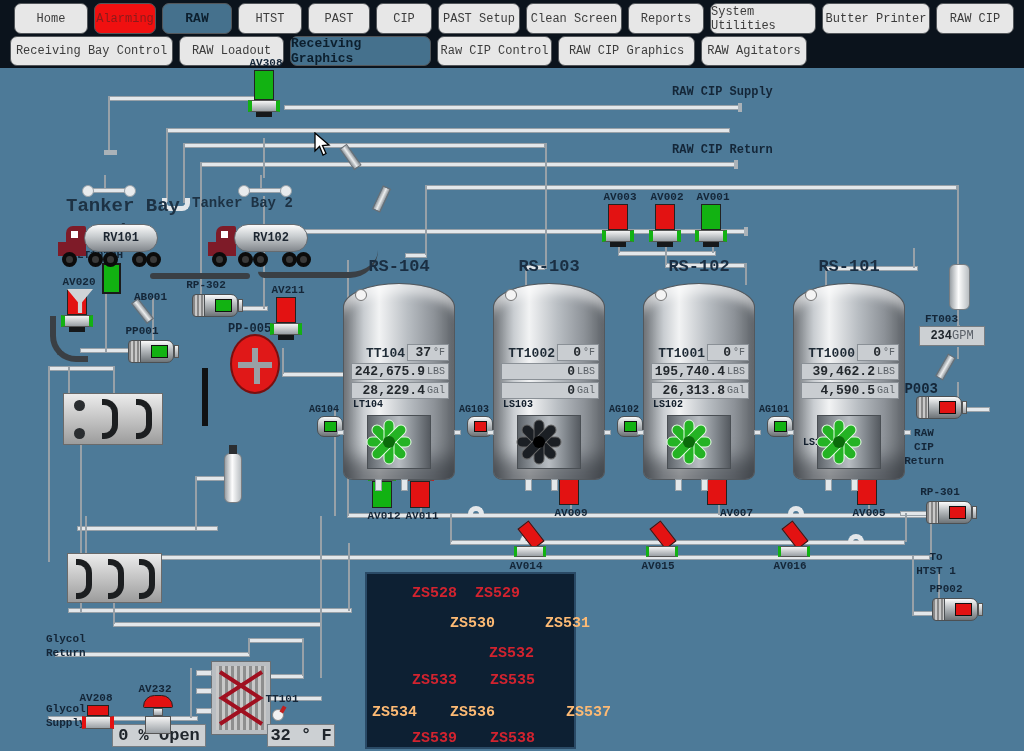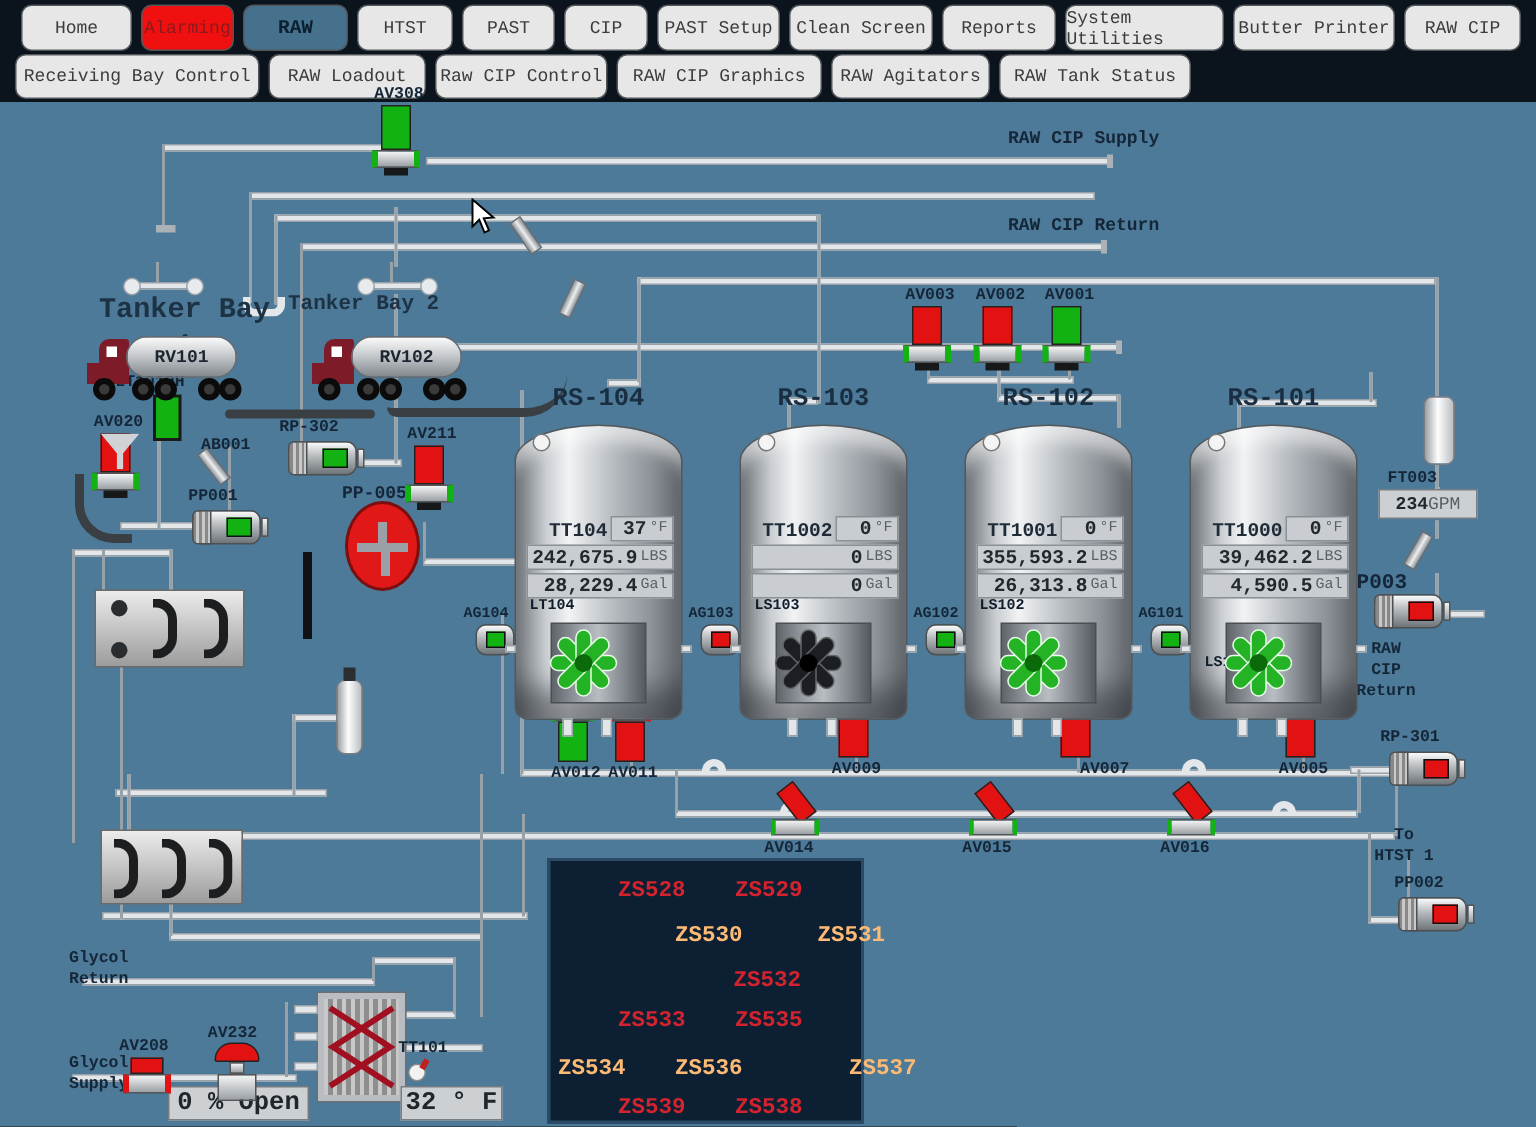--- a/index.html
+++ b/index.html
@@ -94,24 +94,24 @@
         <div class="tab" style="width: 82px;">PAST Setup</div>
         <div class="tab" style="width: 96px;">Clean Screen</div>
         <div class="tab" style="width: 76px;">Reports</div>
         <div class="tab" style="width: 106px;">System Utilities</div>
         <div class="tab" style="width: 108px;">Butter Printer</div>
         <div class="tab" style="width: 78px;">RAW CIP</div>
       </div>
     <div id="tabrow2" class="tabrow">
         <div class="tab" style="width: 163px;">Receiving Bay Control</div>
         <div class="tab" style="width: 105px;">RAW Loadout</div>
+        <div class="tab active" style="width: 141px;">Receiving Graphics</div>
         <div class="tab" style="width: 115px;">Raw CIP Control</div>
         <div class="tab" style="width: 137px;">RAW CIP Graphics</div>
         <div class="tab" style="width: 106px;">RAW Agitators</div>
-        <div class="tab" style="width: 128px;">RAW Tank Status</div>
       </div>
   </div>
 
   <div id="piping">
       <div class="ph" style="left: 108px; top: 96px; width: 150px;"></div>
       <div class="ph" style="left: 284px; top: 105px; width: 458px;"></div>
       <div class="ph" style="left: 200px; top: 162px; width: 538px;"></div>
       <div class="ph" style="left: 166px; top: 128px; width: 564px;"></div>
       <div class="ph" style="left: 183px; top: 143px; width: 362px;"></div>
       <div class="ph" style="left: 425px; top: 185px; width: 532px;"></div>
@@ -248,21 +248,21 @@
   </div>
   <div>
     <div class="pv" style="position:absolute;left:260px;top:175px;height:15px;"></div>
     <div class="ph" style="position:absolute;left:244px;top:188px;width:40px;"></div>
     <div class="tee-circle" style="left:238px;top:185px;"></div>
     <div class="tee-circle" style="left:280px;top:185px;"></div>
   </div>
 
   <div id="zspanel" style="left: 365px; top: 572px; width: 211px; height: 177px;">
       <span class="zs zs-red" style="left: 45px; top: 11px;">ZS528</span>
-      <span class="zs zs-red" style="left: 123px; top: 11px;">ZS529</span>
+      <span class="zs zs-red" style="left: 108px; top: 11px;">ZS529</span>
       <span class="zs zs-green" style="left: 83px; top: 41px;">ZS530</span>
       <span class="zs zs-green" style="left: 162px; top: 41px; margin-left: 16px;">ZS531</span>
       <span class="zs zs-red" style="left: 122px; top: 71px;">ZS532</span>
       <span class="zs zs-red" style="left: 45px; top: 98px;">ZS533</span>
       <span class="zs zs-red" style="left: 123px; top: 98px;">ZS535</span>
       <span class="zs zs-green" style="left: 5px; top: 130px;">ZS534</span>
       <span class="zs zs-green" style="left: 83px; top: 130px;">ZS536</span>
       <span class="zs zs-green" style="left: 163px; top: 130px; margin-left: 36px;">ZS537</span>
       <span class="zs zs-red" style="left: 45px; top: 156px;">ZS539</span>
       <span class="zs zs-red" style="left: 123px; top: 156px;">ZS538</span>
@@ -502,21 +502,21 @@
     <div class="stub" style="left: 604px; top: 430px; width: 7px; height: 5px;"></div>
     <div class="lbl" style="left: 643px; top: 256px; width: 112px; text-align: center; font-size: 17px; color: rgb(26, 46, 66);">RS-102</div>
     <div class="tankbody" style="left: 643px; top: 283px;"></div>
     <div class="tport" style="left: 655px; top: 289px;"></div>
     <div class="lbl" style="left: 651px; top: 346px; width: 54px; text-align: right; font-size: 13px; color: rgb(31, 43, 54);">TT1001</div>
     <div class="trow" style="left: 707px; top: 344px; width: 42px; height: 17px;">
       <span>0</span>
       <span class="unit">°F</span>
     </div>
     <div class="trow" style="left: 651px; top: 363px; width: 98px; height: 17px;">
-      <span>355,593.2</span>
+      <span>195,740.4</span>
       <span class="unit">LBS</span>
     </div>
     <div class="trow" style="left: 651px; top: 382px; width: 98px; height: 17px;">
       <span>26,313.8</span>
       <span class="unit">Gal</span>
     </div>
     <div class="lbl" style="left: 653px; top: 399px; font-size: 10px; color: rgb(16, 29, 43);">LS102</div>
     <div class="trec" style="left: 667px; top: 415px; width: 64px; height: 54px;"></div>
     <svg width="48" height="48" viewBox="0 0 48 48" style="position: absolute; left: 665px; top: 418px;">
       <rect x="2" y="19" width="44" height="10" rx="5" fill="#24b324" stroke="#e6ffe6" stroke-width="1" transform="rotate(0 24 24)"></rect>

